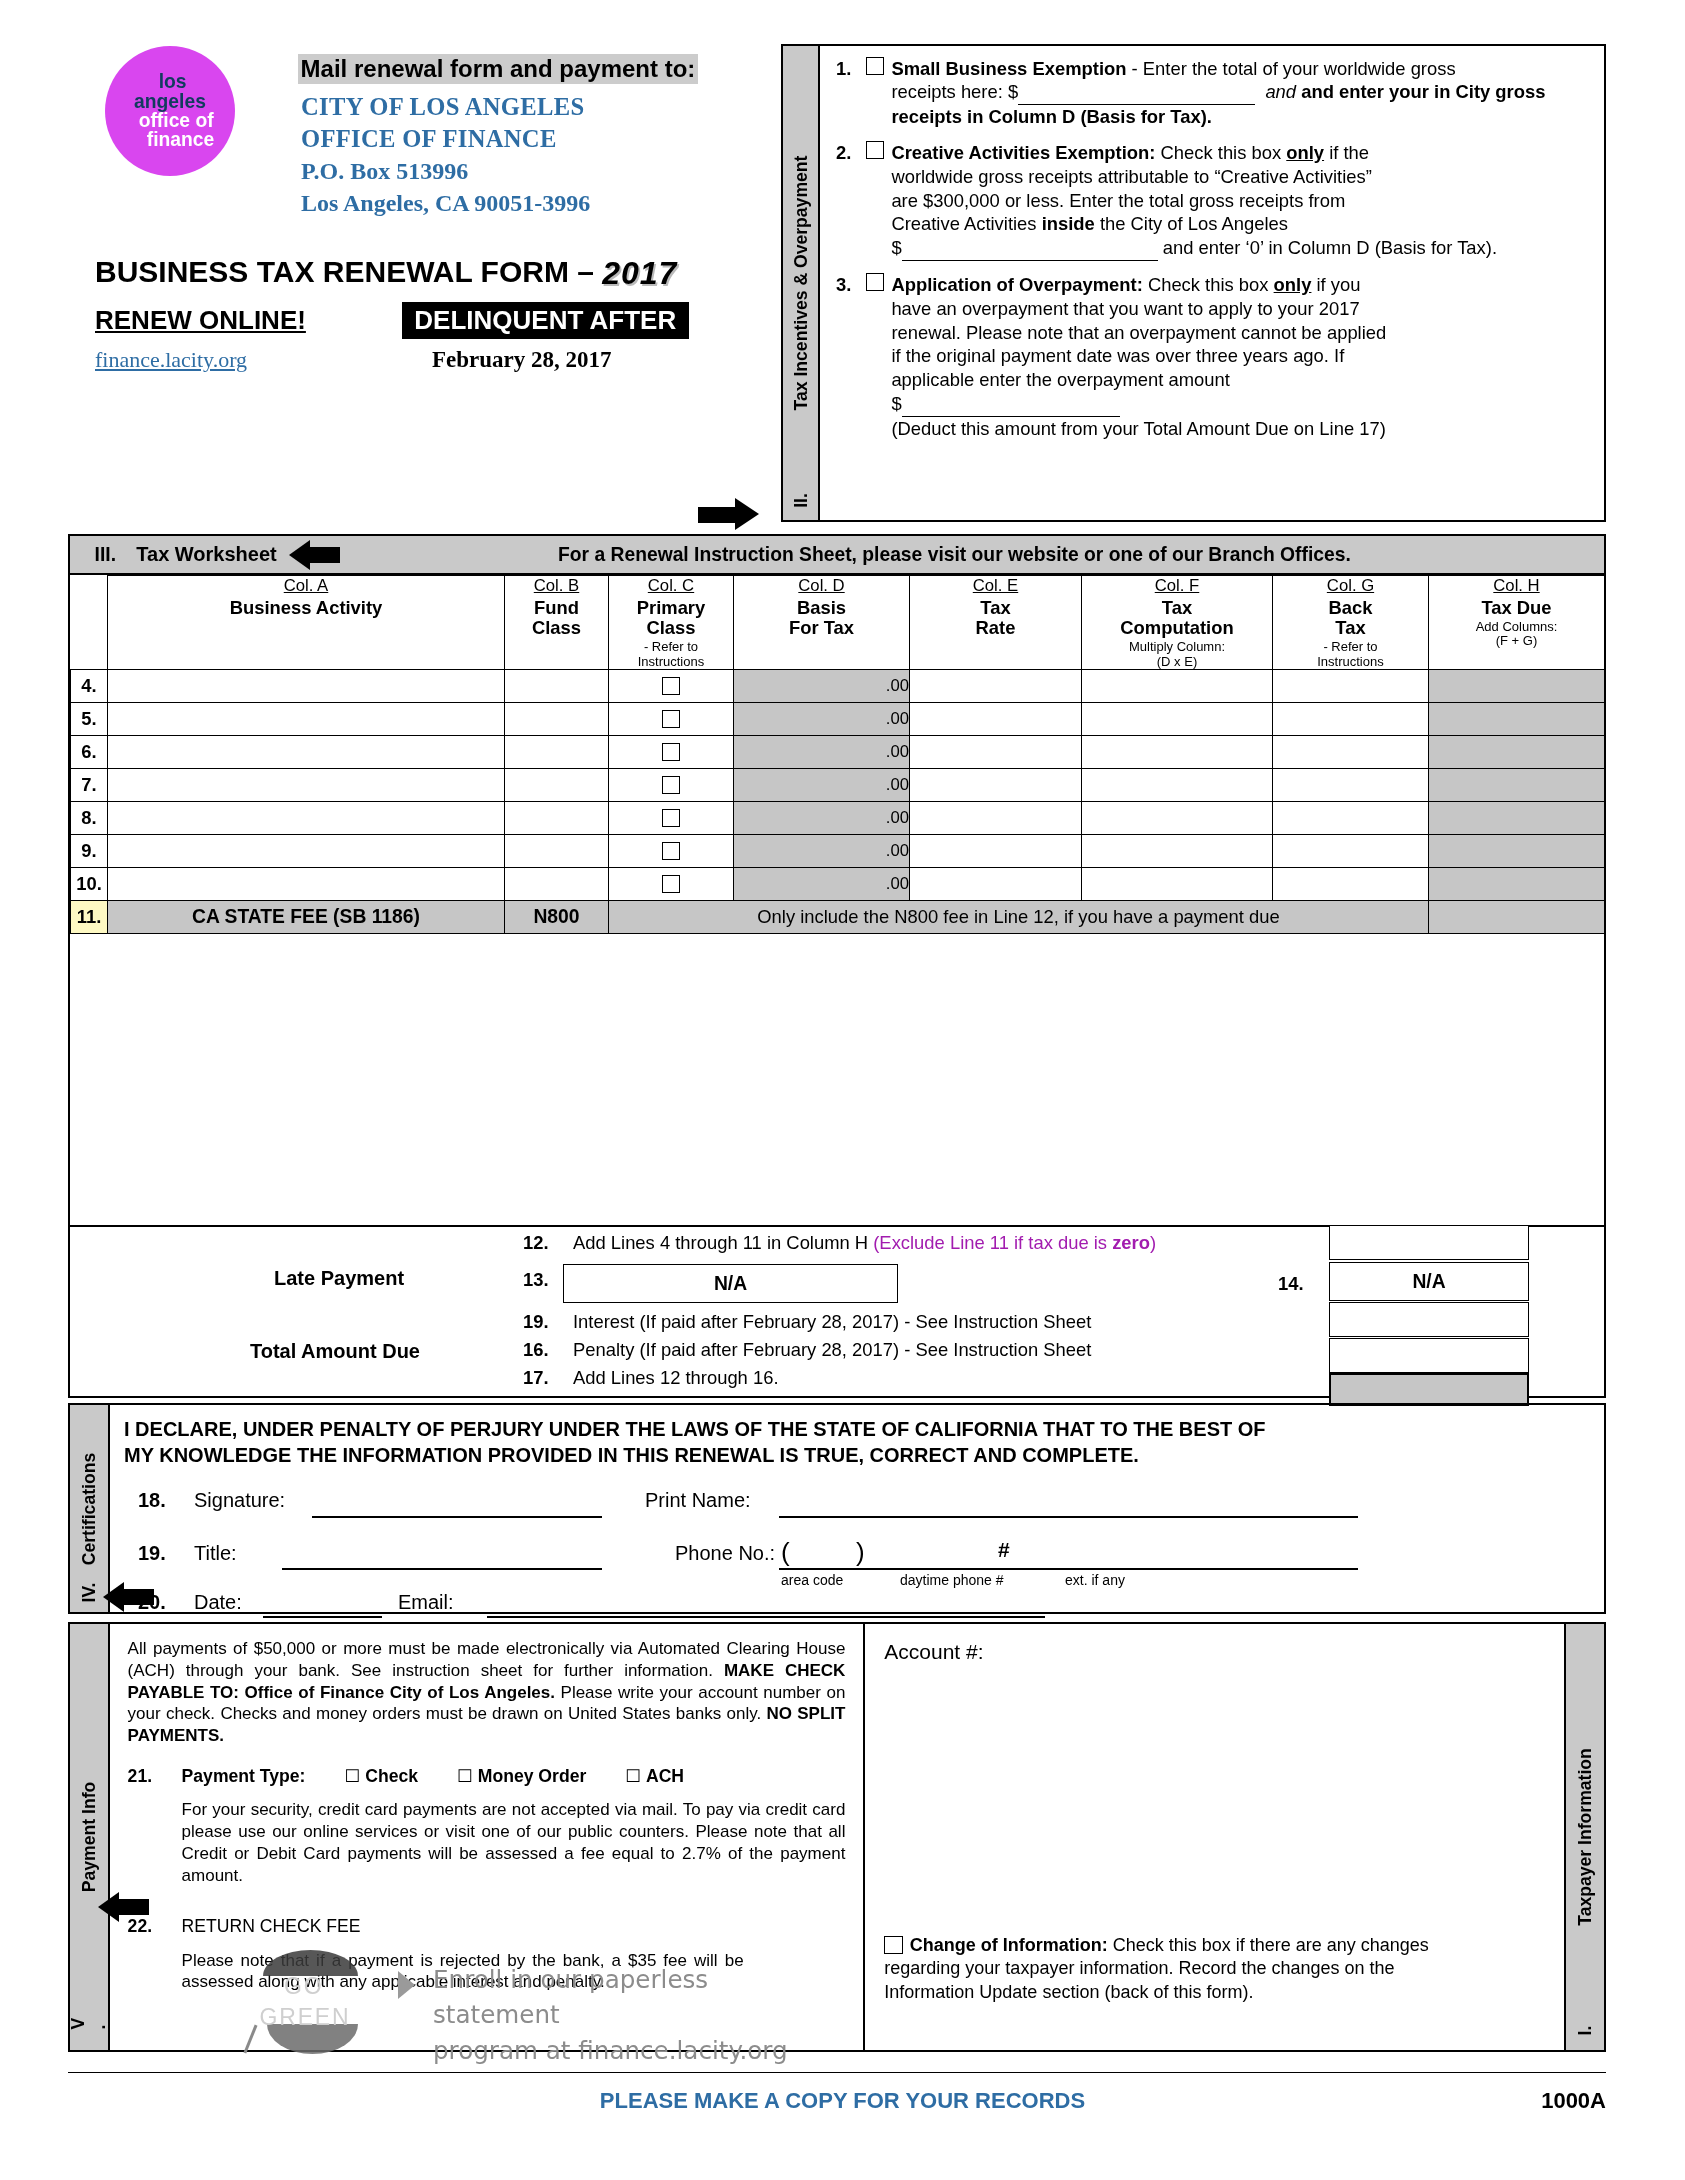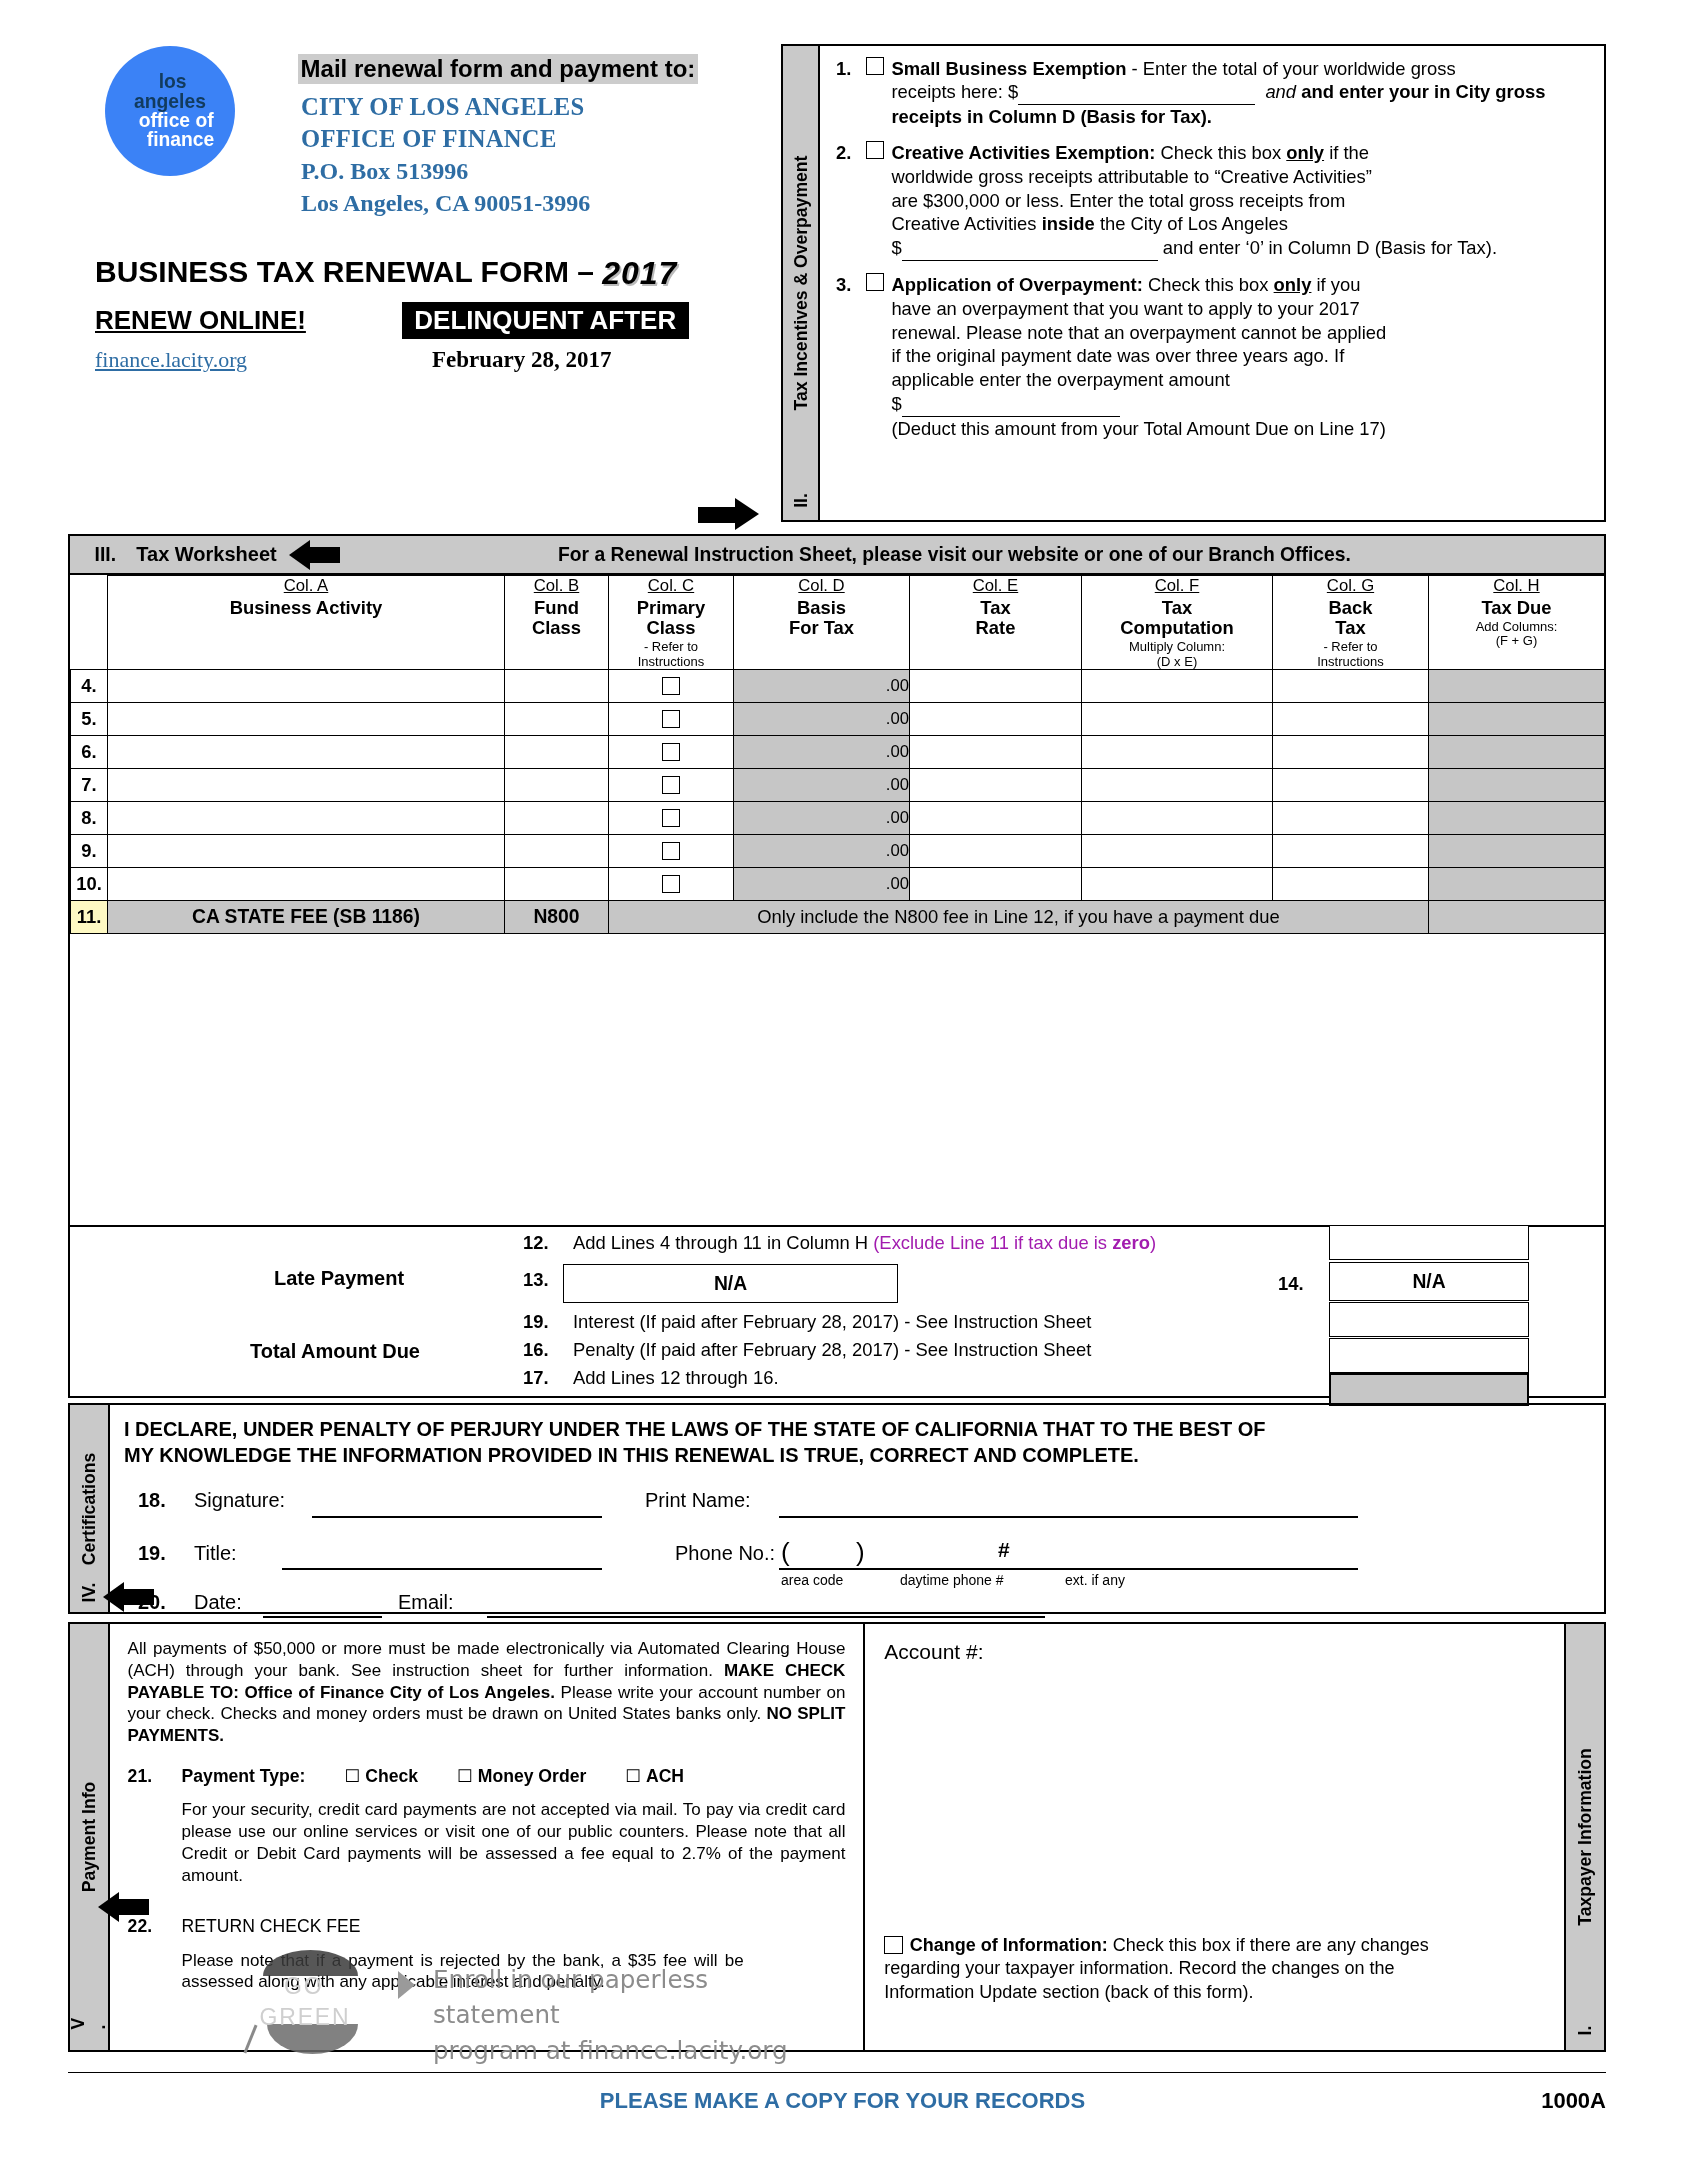--- a/index.html
+++ b/index.html
@@ -11,21 +11,21 @@
     position:relative;
     overflow:hidden;
   }
   .page { position:relative; width:1685px; height:2180px; padding:0; }
 
   
   .header { position:relative; height:514px; }
   .logo-circle {
     position:absolute; left:105px; top:46px;
     width:130px; height:130px; border-radius:50%;
-    background:#3b82f6;
+    background:#d946ef;
     display:flex; flex-direction:column; justify-content:center; align-items:center;
     line-height:1.0;
   }
   .logo-circle .l1, .logo-circle .l2 { color:#123B5E; font-weight:bold; font-size:19.3px; }
   .logo-circle .l3, .logo-circle .l4 { color:#FFFFFF; font-weight:bold; font-size:19.3px; }
   .logo-circle .l1 { margin-left:5.3px; }
   .logo-circle .l3 { margin-left:12.3px; }
   .logo-circle .l4 { margin-left:21px; }
 
   .mailto-label {

